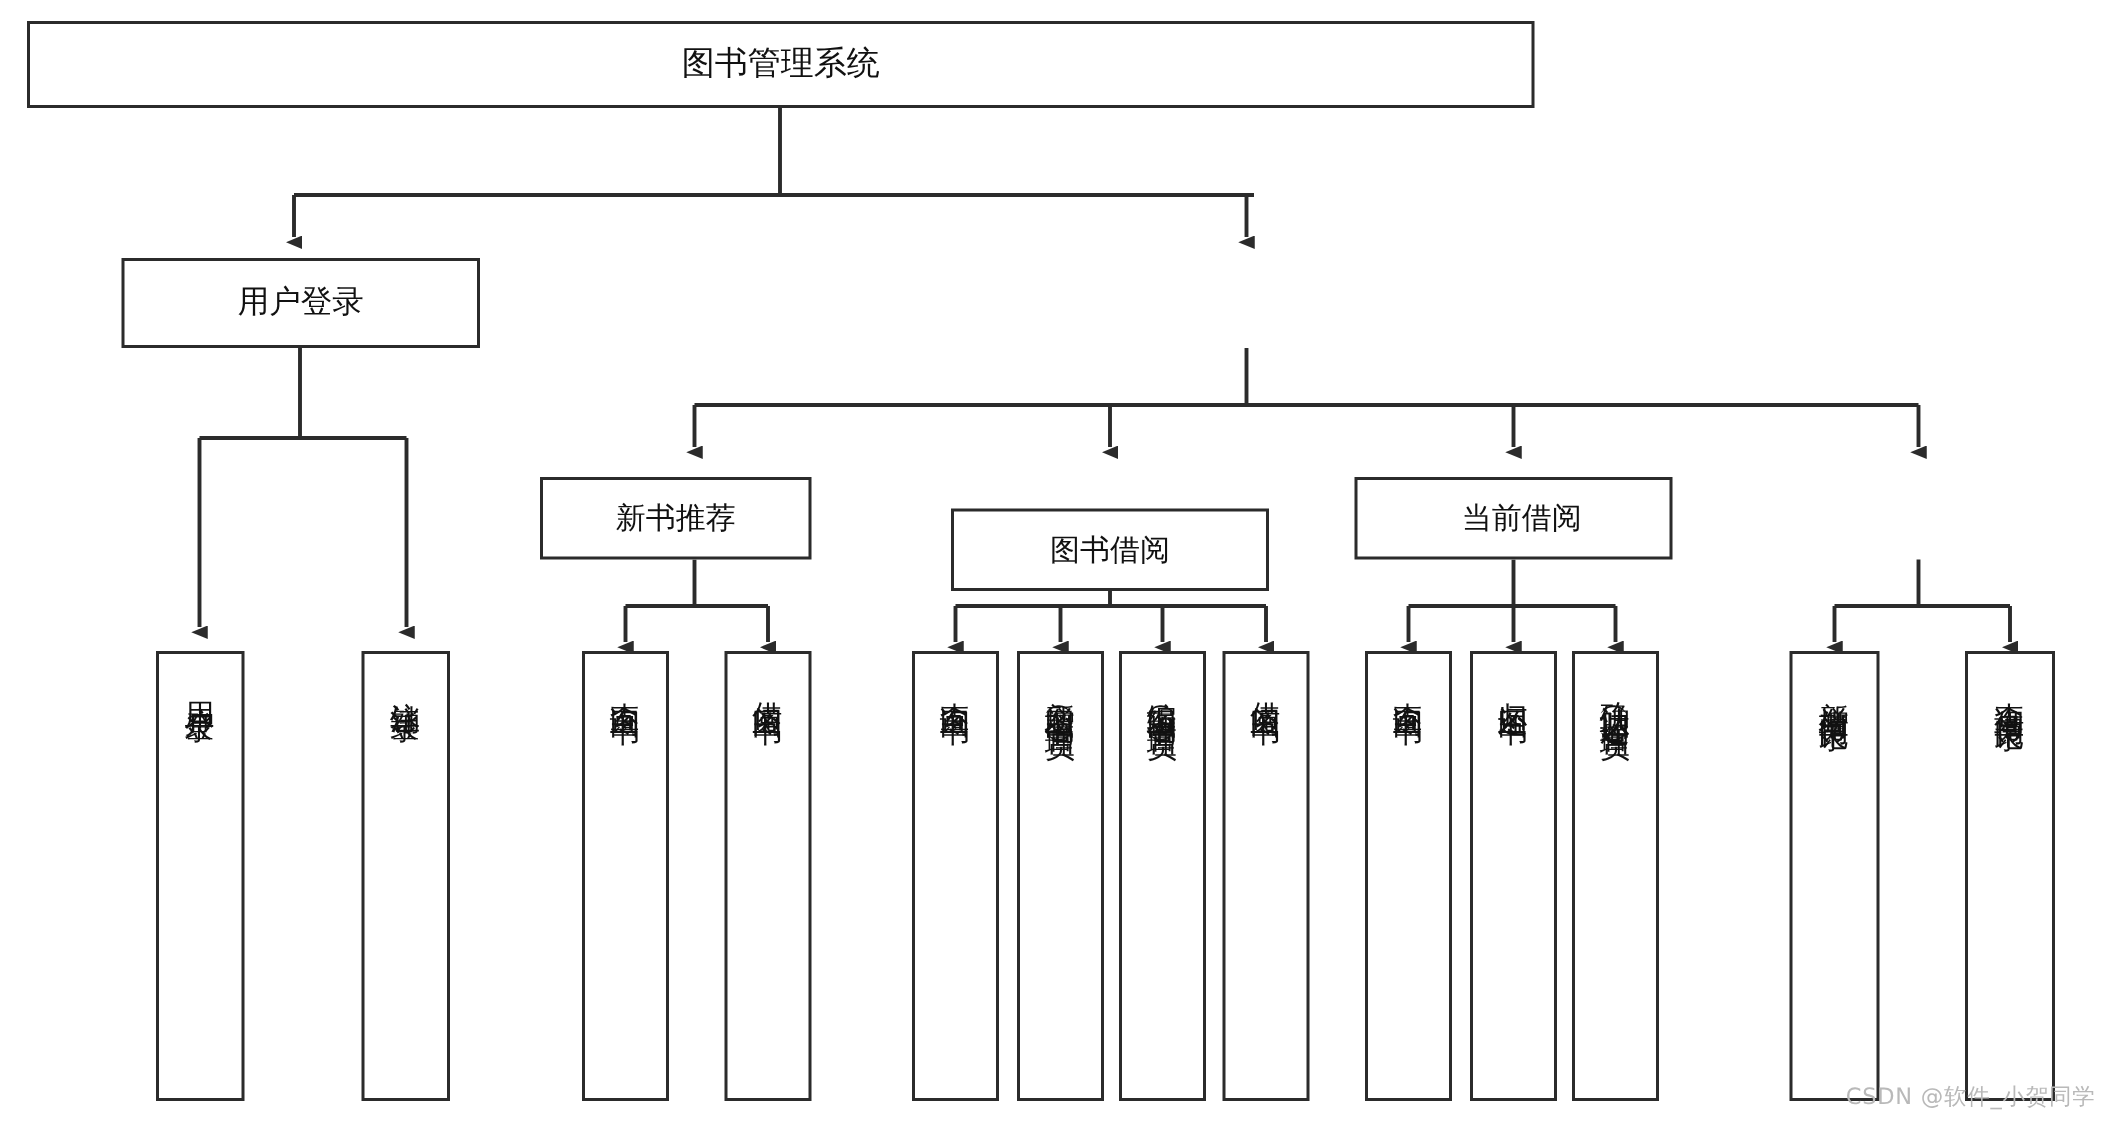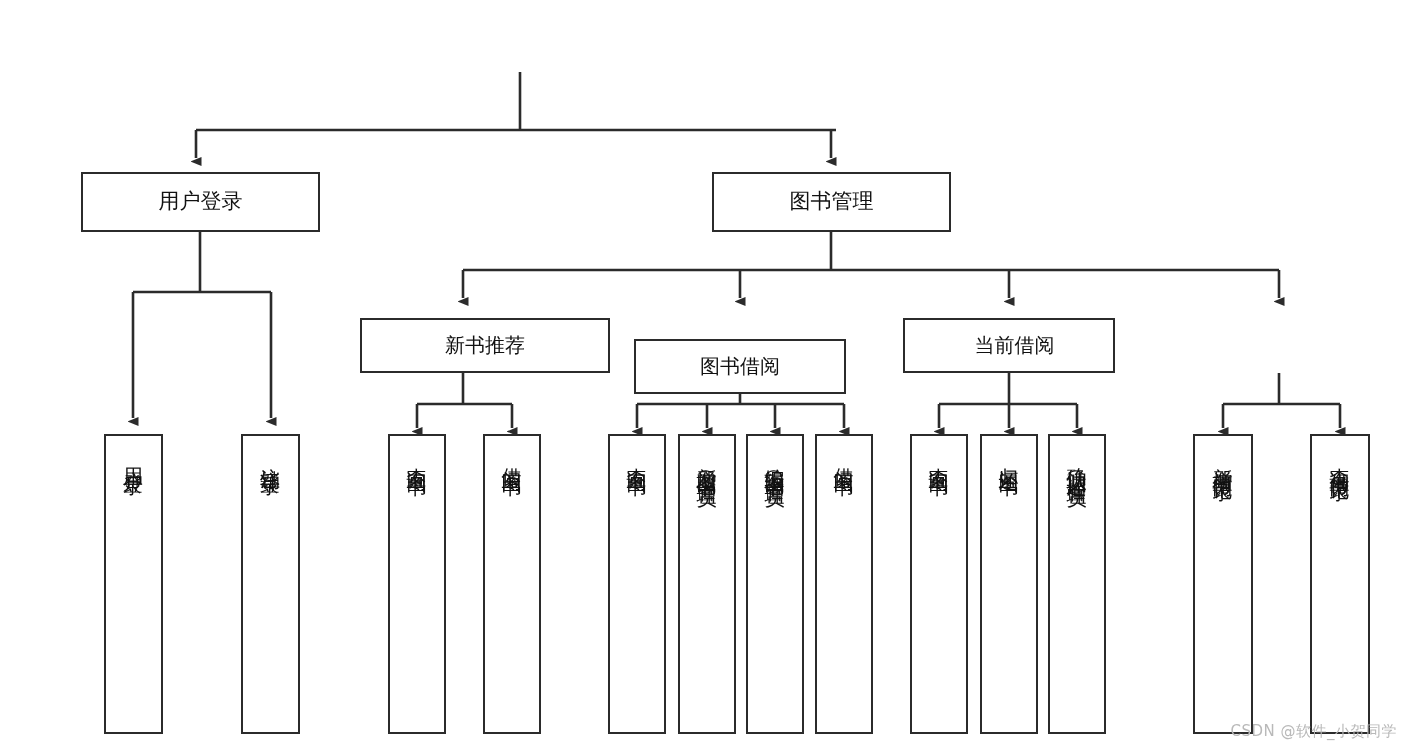--- a/index.html
+++ b/index.html
@@ -127,29 +127,29 @@
       <path d="M1009,404 L1009,428" marker-end="url(#arrow)"></path>
       <path d="M1077,404 L1077,428" marker-end="url(#arrow)"></path>
 
       <path d="M1279,373 L1279,404"></path>
       <path d="M1223,404 L1340,404"></path>
       <path d="M1223,404 L1223,428" marker-end="url(#arrow)"></path>
       <path d="M1340,404 L1340,428" marker-end="url(#arrow)"></path>
     </g>
   </svg>
 
+  <div class="node horizontal" id="root-node" style="left:18px; top:14px; width:1005px; height:58px;">
+    <span class="label">图书管理系统</span>
+  </div>
 
   <div class="node horizontal level1" style="left:81px; top:172px; width:239px; height:60px;">
     <span class="label">用户登录</span>
   </div>
-  <div class="node horizontal level1" style="left:712px; top:172px; width:239px; height:60px;">
-    <span class="label">图书管理</span>
-  </div>
-
-  <div class="node horizontal level2" style="left:360px; top:318px; width:250px; height:55px;">
+
+  <div class="node horizontal level2" style="left:360px; top:318px; width:181px; height:55px;">
     <span class="label">新书推荐</span>
   </div>
   <div class="node horizontal level2" style="left:634px; top:318px; width:212px; height:55px;margin-top:21px;">
     <span class="label">图书借阅</span>
   </div>
   <div class="node horizontal level2" style="left:903px; top:318px; width:212px; height:55px;padding-left:11px;">
     <span class="label">当前借阅</span>
   </div>
 
   <div class="node vertical leaf" style="left:104px; top:434px; width:59px; height:300px;">

